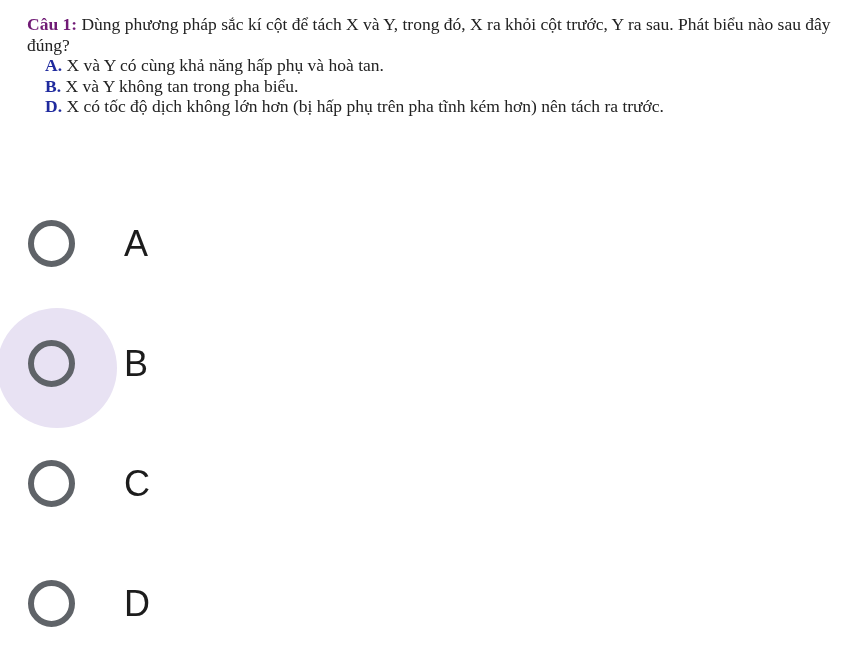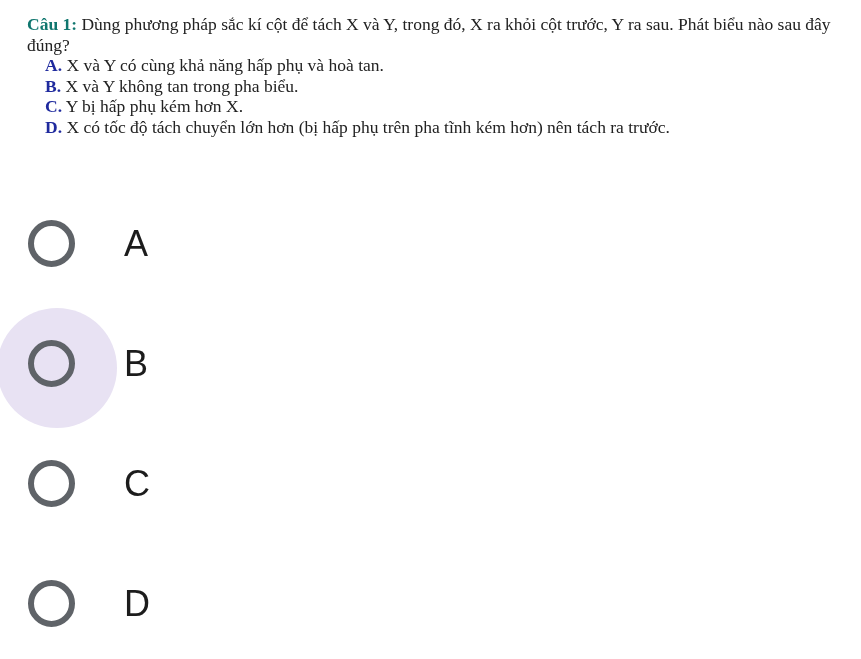--- a/index.html
+++ b/index.html
@@ -17,21 +17,21 @@
       position: absolute;
       left: 27px;
       top: 14px;
       width: 830px;
       font-family: "Liberation Serif", serif;
       font-size: 17.5px;
       line-height: 20.5px;
       color: #222222;
     }
     .question .qhead {
-      color: #0f766e;
+      color: #701a75;
       font-weight: bold;
     }
     .question .choice {
       padding-left: 18px;
     }
     .question .choice .letter {
       color: #1f2a9e;
       font-weight: bold;
     }
     .options {
@@ -79,22 +79,21 @@
       color: #1c1c1c;
     }
   </style>
 </head>
 <body>
 
 <div class="question">
   <div><span class="qhead">Câu 1:</span><span> Dùng phương pháp sắc kí cột để tách X và Y, trong đó, X ra khỏi cột trước, Y ra sau. Phát biểu nào sau đây đúng?</span></div>
   <div class="choice"><span class="letter">A.</span><span> X và Y có cùng khả năng hấp phụ và hoà tan.</span></div>
   <div class="choice"><span class="letter">B.</span><span> X và Y không tan trong pha biểu.</span></div>
-  <div class="choice"><span class="letter">C.</span><span> Y bị hấp phụ kém hơn X.</span></div>
-  <div class="choice"><span class="letter">D.</span><span> X có tốc độ tách chuyển lớn hơn (bị hấp phụ trên pha tĩnh kém hơn) nên tách ra trước.</span></div>
+  <div class="choice"><span class="letter">D.</span><span> X có tốc độ dịch không lớn hơn (bị hấp phụ trên pha tĩnh kém hơn) nên tách ra trước.</span></div>
 </div>
 
 <div class="options">
   <div class="option">
     <div class="halo"></div>
     <div class="radio"></div>
     <span class="label">A</span>
   </div>
   <div class="option hovered">
     <div class="halo"></div>

